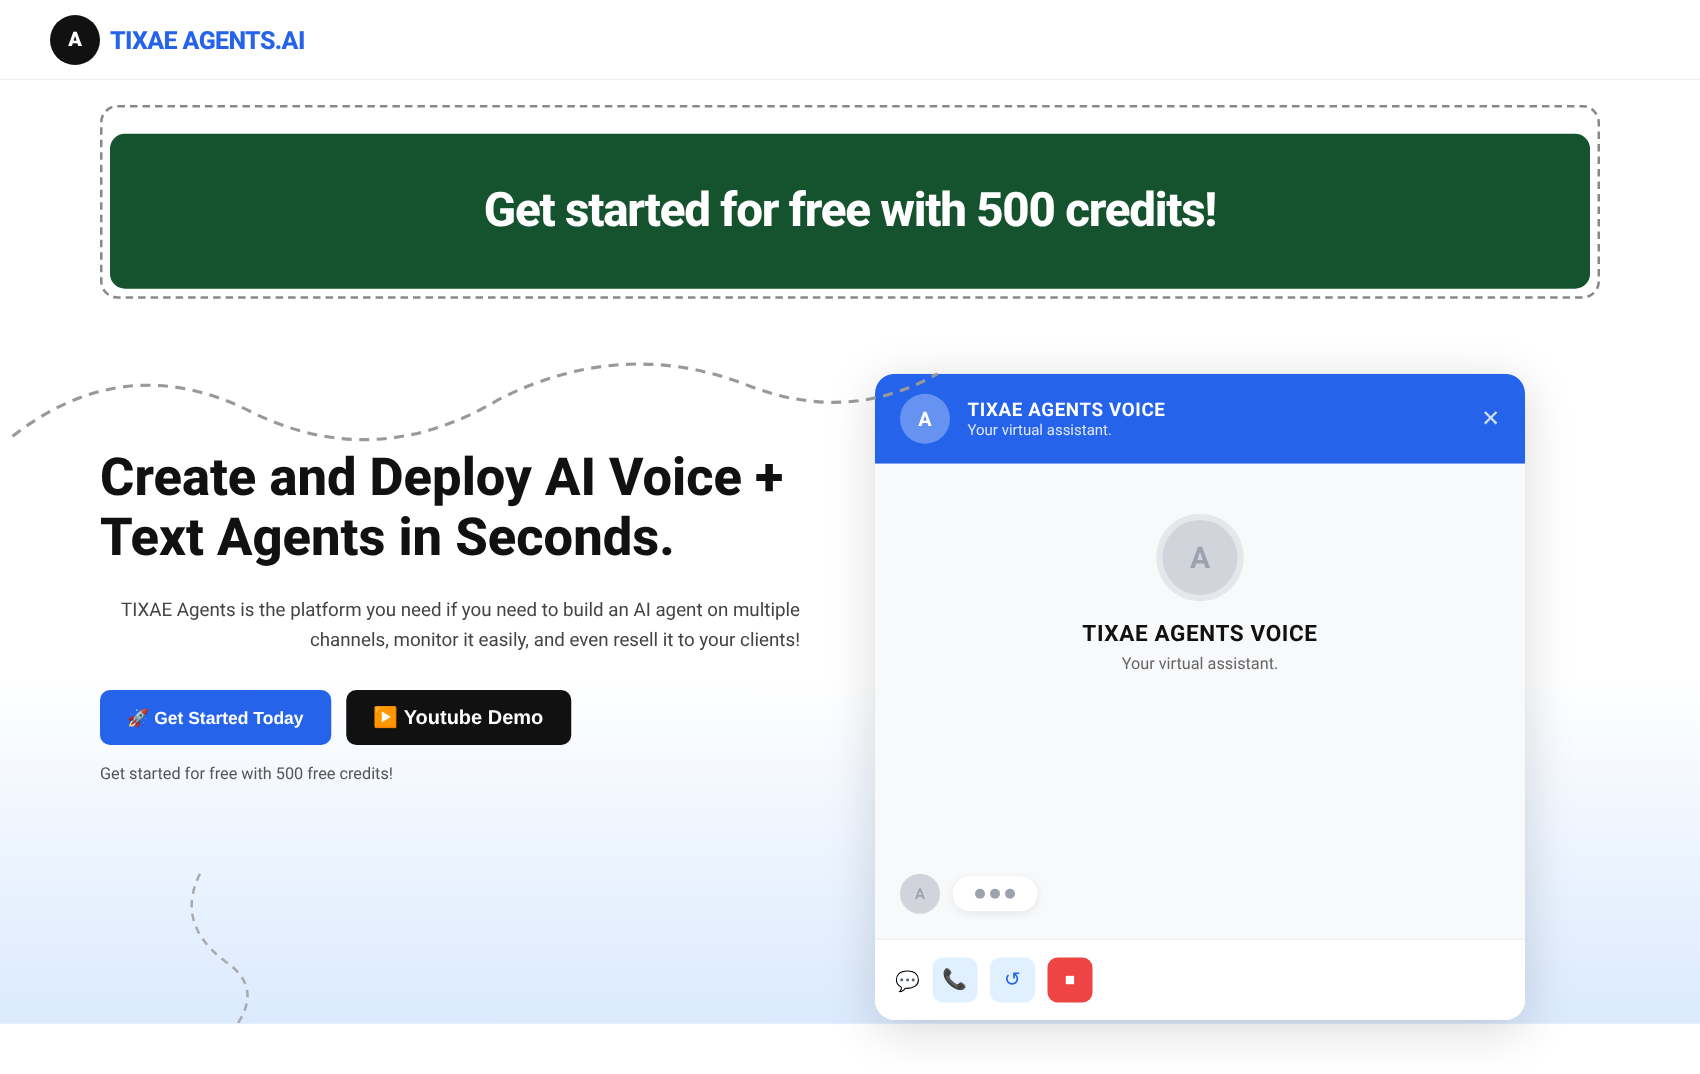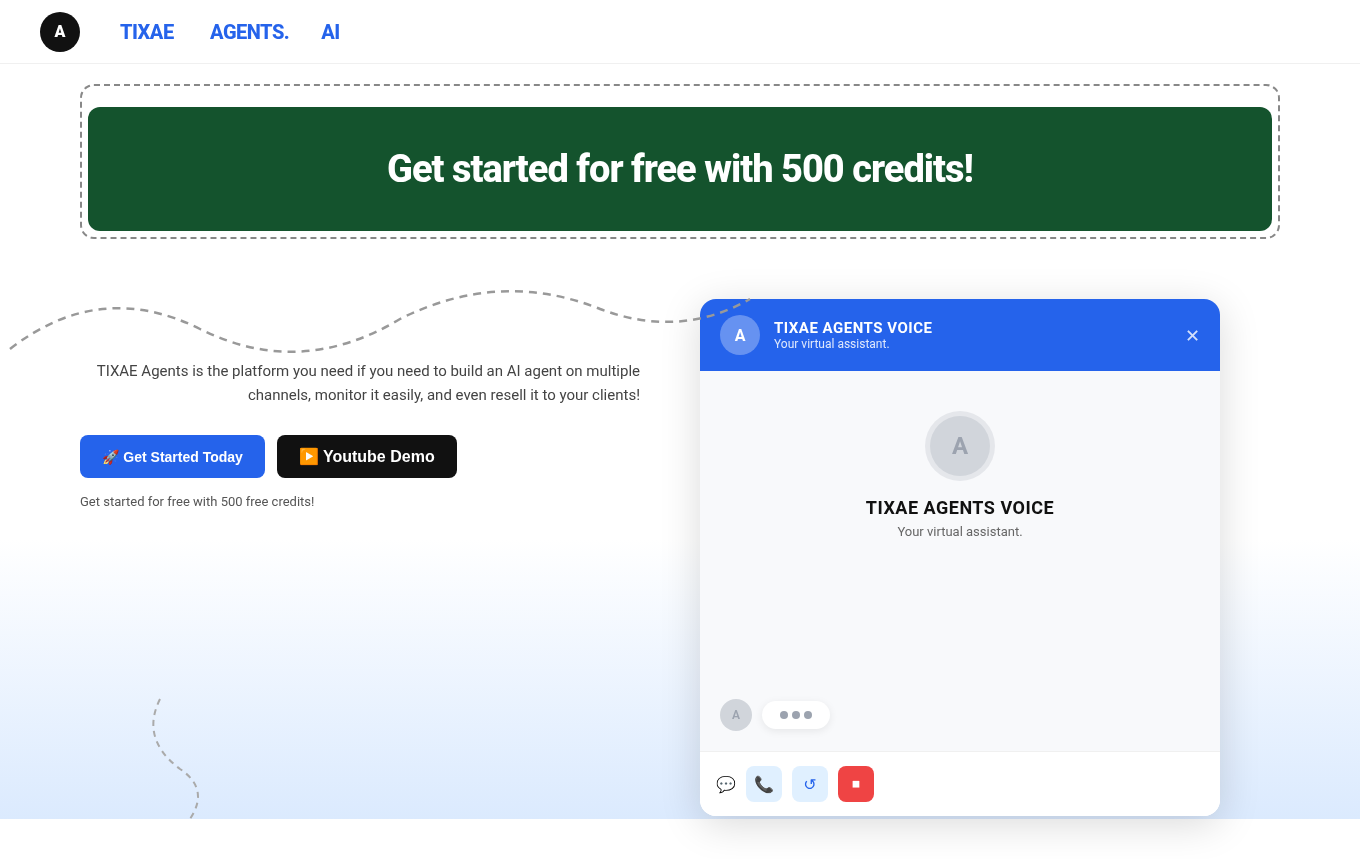--- a/index.html
+++ b/index.html
@@ -39,21 +39,20 @@
       font-size: 16px;
     }
     .logo-text {
       font-size: 20px;
       font-weight: 800;
       color: #111;
       letter-spacing: -0.5px;
     }
     .logo-text span {
       color: #2563eb;
-      margin-left: 32px;
     }
     .nav-links {
       display: flex;
       align-items: center;
       gap: 28px;
     }
     .nav-link {
       font-size: 14px;
       color: #333;
       text-decoration: none;
@@ -363,20 +362,21 @@
   </div>
 </div>
 
 <div class="main-content">
 
   <svg class="dashed-path" viewBox="0 0 760 120" fill="none" xmlns="http://www.w3.org/2000/svg">
     <path d="M 10 90 Q 100 20 200 70 Q 300 120 400 60 Q 500 10 600 50 Q 680 80 750 40" stroke="#999" stroke-width="2.5" stroke-dasharray="8 6" fill="none"></path>
   </svg>
 
   <div class="left-col">
+    <h1 class="hero-title">Create and Deploy AI Voice + Text Agents in Seconds.</h1>
     <p class="hero-desc">TIXAE Agents is the platform you need if you need to build an AI agent on multiple channels, monitor it easily, and even resell it to your clients!</p>
     <div class="cta-buttons">
       <button class="btn-primary">🚀 Get Started Today</button>
       <button class="btn-youtube">▶️ Youtube Demo</button>
     </div>
     <p class="free-credits-note">Get started for free with 500 free credits!</p>
   </div>
 
   <div class="right-col">
     <div class="chat-widget">

